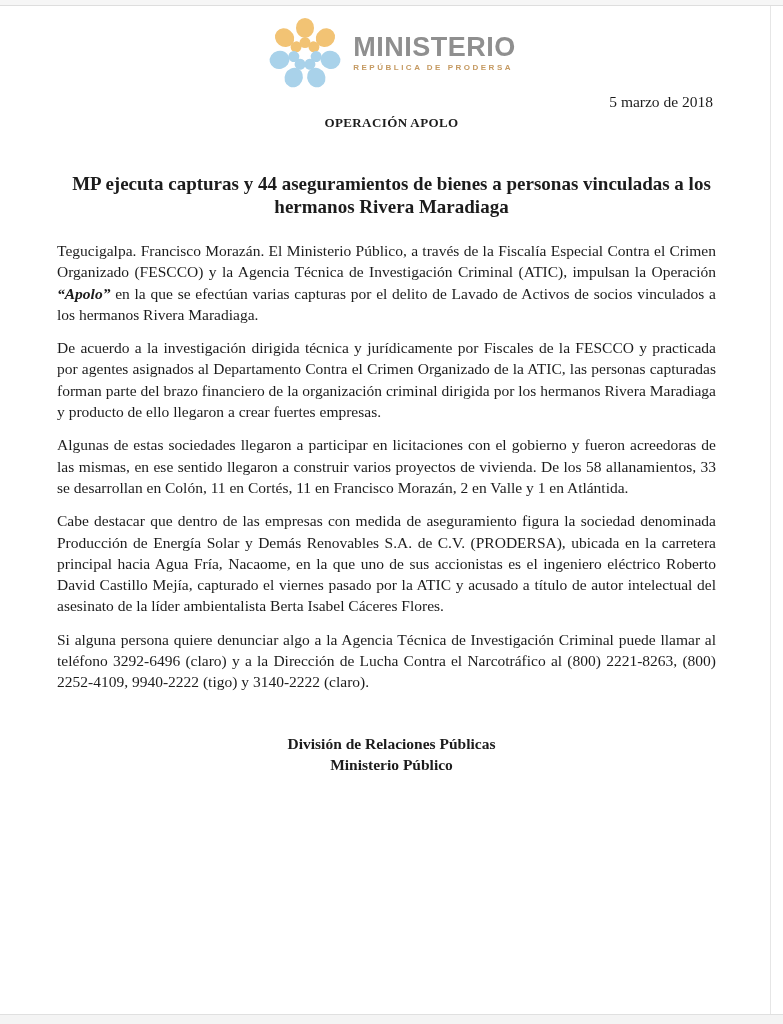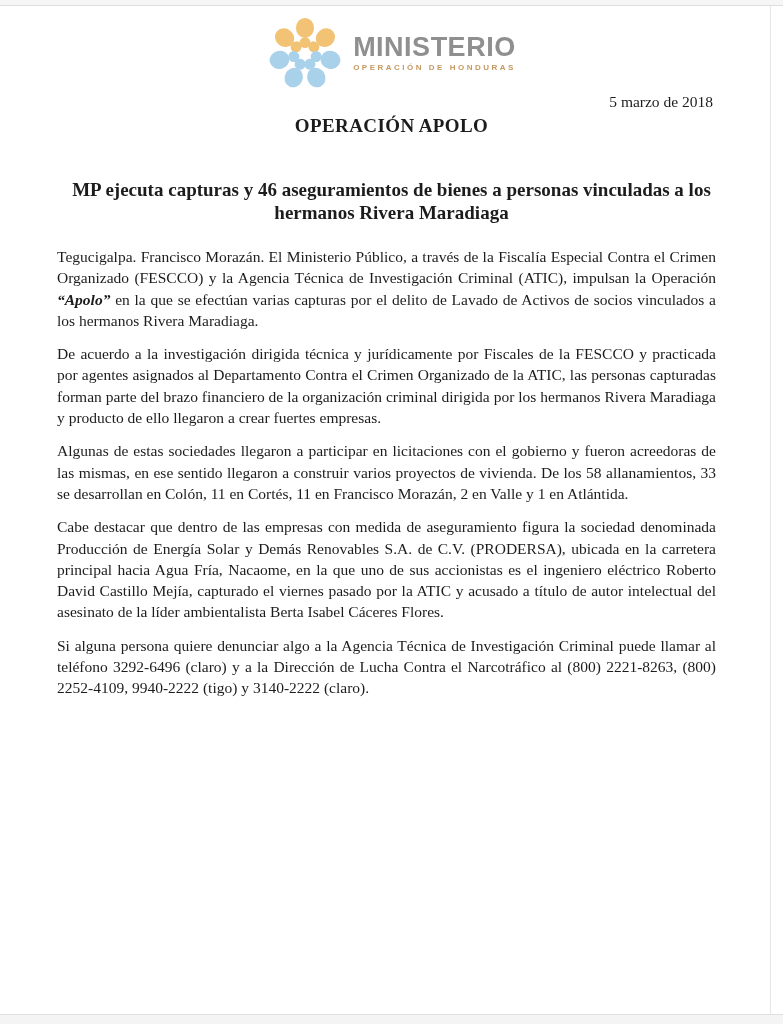--- a/index.html
+++ b/index.html
@@ -49,21 +49,21 @@
 
   .bulletin {
     text-align: center; font-weight: bold; font-size: 15px;
     margin-top: 13px; letter-spacing: 0.2px;
   }
   .date {
     text-align: right; padding-right: 70px;
     font-size: 15.5px; margin-top: 1px;
   }
   .operation {
-    text-align: center; font-weight: bold; font-size: 19px;
+    text-align: center; font-weight: bold; font-size: 13px;
     margin-top: 4px; letter-spacing: 0.4px;
   }
 
   .headline {
     text-align: center; font-weight: bold;
     font-size: 19px; line-height: 23px;
     margin: 41px 48px 0 48px;
   }
 
   .content {
@@ -121,32 +121,36 @@
               <circle cx="40" cy="28" r="5.8"></circle>
           </g>
           <g transform="rotate(257.1 40 40)">
             <ellipse cx="40" cy="12.5" rx="9.5" ry="10.5"></ellipse>
               <circle cx="40" cy="28" r="5.8"></circle>
           </g>
         </g>
       </svg>
       <div class="logo-text">
         <div class="logo-title">MINISTERIO</div>
-        <div class="logo-subtitle">OPERACIÓN DE HONDURAS</div>
+        <div class="logo-subtitle">REPÚBLICA DE PRODERSA</div>
       </div>
     </header>
 
     <div class="date">5 marzo de 2018</div>
     <div class="operation">OPERACIÓN APOLO</div>
 
-    <h1 class="headline">MP ejecuta capturas y 46 aseguramientos de bienes a personas vinculadas a los hermanos Rivera Maradiaga</h1>
+    <h1 class="headline">MP ejecuta capturas y 44 aseguramientos de bienes a personas vinculadas a los hermanos Rivera Maradiaga</h1>
 
     <main class="content">
       <p><span>Tegucigalpa. Francisco Morazán. El Ministerio Público, a través de la Fiscalía Especial Contra el Crimen Organizado (FESCCO) y la Agencia Técnica de Investigación Criminal (ATIC), impulsan la Operación </span><em class="apolo">“Apolo”</em><span> en la que se efectúan varias capturas por el delito de Lavado de Activos de socios vinculados a los hermanos Rivera Maradiaga.</span></p>
       <p>De acuerdo a la investigación dirigida técnica y jurídicamente por Fiscales de la FESCCO y practicada por agentes asignados al Departamento Contra el Crimen Organizado de la ATIC, las personas capturadas forman parte del brazo financiero de la organización criminal dirigida por los hermanos Rivera Maradiaga y producto de ello llegaron a crear fuertes empresas.</p>
       <p>Algunas de estas sociedades llegaron a participar en licitaciones con el gobierno y fueron acreedoras de las mismas, en ese sentido llegaron a construir varios proyectos de vivienda. De los 58 allanamientos, 33 se desarrollan en Colón, 11 en Cortés, 11 en Francisco Morazán, 2 en Valle y 1 en Atlántida.</p>
       <p>Cabe destacar que dentro de las empresas con medida de aseguramiento figura la sociedad denominada Producción de Energía Solar y Demás Renovables S.A. de C.V. (PRODERSA), ubicada en la carretera principal hacia Agua Fría, Nacaome, en la que uno de sus accionistas es el ingeniero eléctrico Roberto David Castillo Mejía, capturado el viernes pasado por la ATIC y acusado a título de autor intelectual del asesinato de la líder ambientalista Berta Isabel Cáceres Flores.</p>
       <p>Si alguna persona quiere denunciar algo a la Agencia Técnica de Investigación Criminal puede llamar al teléfono 3292-6496 (claro) y a la Dirección de Lucha Contra el Narcotráfico al (800) 2221-8263, (800) 2252-4109, 9940-2222 (tigo) y 3140-2222 (claro).</p>
     </main>
 
+    <footer class="signature">
+      <div>División de Relaciones Públicas</div>
+      <div>Ministerio Público</div>
+    </footer>
 
   </div>
 </div>
 
 </body></html>

